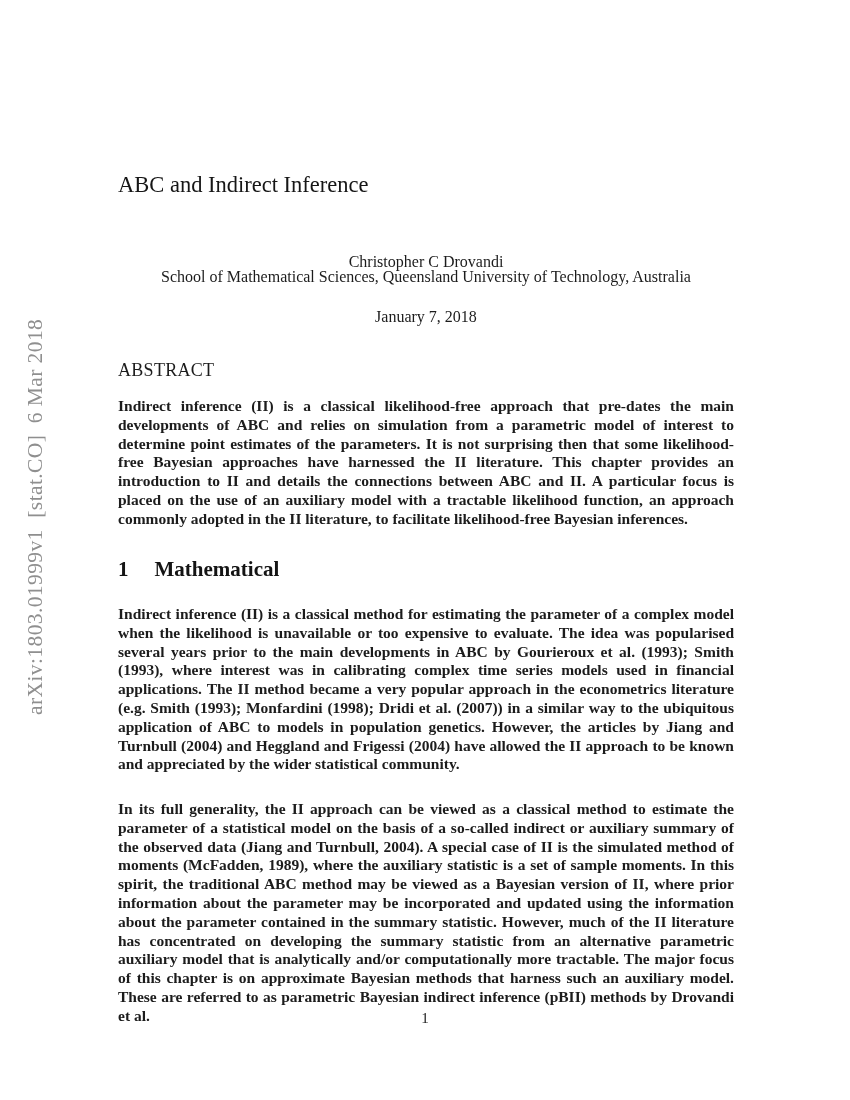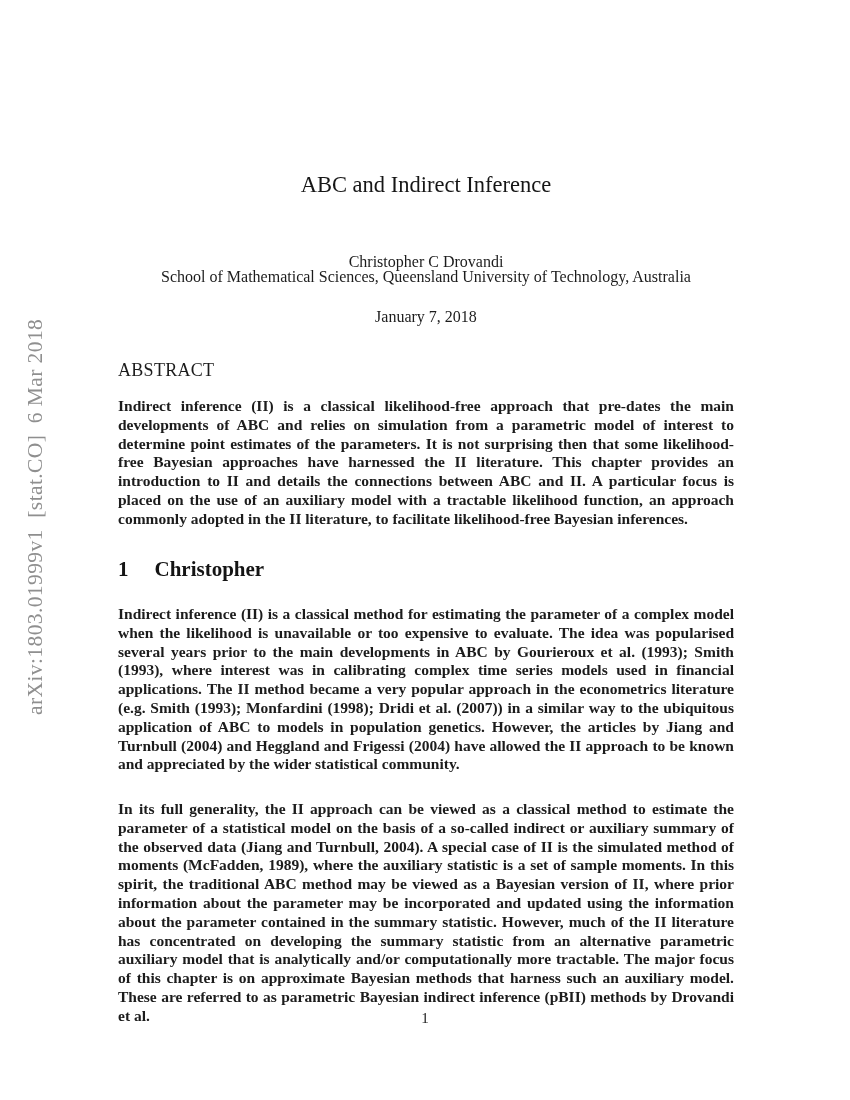--- a/index.html
+++ b/index.html
@@ -35,21 +35,20 @@
   .content {
     position: absolute;
     left: 118px;
     width: 616px;
     top: 0;
   }
   .title {
     position: absolute;
     top: 172px;
     width: 100%;
-    text-align: center;
     font-size: 22.5px;
     color: #161616;
   }
   .author {
     position: absolute;
     top: 229px;
     width: 100%;
     text-align: center;
     font-size: 16px;
     margin-top: 24px;
@@ -135,21 +134,21 @@
 
     <div class="affiliation">School of Mathematical Sciences, Queensland University of Technology, Australia</div>
 
     <div class="date">January 7, 2018</div>
 
     <div class="abstract-label">ABSTRACT</div>
 
     <div class="abstract-text body-text">Indirect inference (II) is a classical likelihood-free approach that pre-dates the main developments of ABC and relies on simulation from a parametric model of interest to determine point estimates of the parameters. It is not surprising then that some likelihood-free Bayesian approaches have harnessed the II literature. This chapter provides an introduction to II and details the connections between ABC and II. A particular focus is placed on the use of an auxiliary model with a tractable likelihood function, an approach commonly adopted in the II literature, to facilitate likelihood-free Bayesian inferences.</div>
 
     <div class="section-heading">
-      <span class="sec-num">1</span><span>Christopher</span>
+      <span class="sec-num">1</span><span>Mathematical</span>
     </div>
 
     <div class="para-1 body-text">Indirect inference (II) is a classical method for estimating the parameter of a complex model when the likelihood is unavailable or too expensive to evaluate. The idea was popularised several years prior to the main developments in ABC by Gourieroux et al. (1993); Smith (1993), where interest was in calibrating complex time series models used in financial applications. The II method became a very popular approach in the econometrics literature (e.g. Smith (1993); Monfardini (1998); Dridi et al. (2007)) in a similar way to the ubiquitous application of ABC to models in population genetics. However, the articles by Jiang and Turnbull (2004) and Heggland and Frigessi (2004) have allowed the II approach to be known and appreciated by the wider statistical community.</div>
 
     <div class="para-2 body-text">In its full generality, the II approach can be viewed as a classical method to estimate the parameter of a statistical model on the basis of a so-called indirect or auxiliary summary of the observed data (Jiang and Turnbull, 2004). A special case of II is the simulated method of moments (McFadden, 1989), where the auxiliary statistic is a set of sample moments. In this spirit, the traditional ABC method may be viewed as a Bayesian version of II, where prior information about the parameter may be incorporated and updated using the information about the parameter contained in the summary statistic. However, much of the II literature has concentrated on developing the summary statistic from an alternative parametric auxiliary model that is analytically and/or computationally more tractable. The major focus of this chapter is on approximate Bayesian methods that harness such an auxiliary model. These are referred to as parametric Bayesian indirect inference (pBII) methods by Drovandi et al.</div>
 
   </div>
 
   <div class="page-number">1</div>
 

